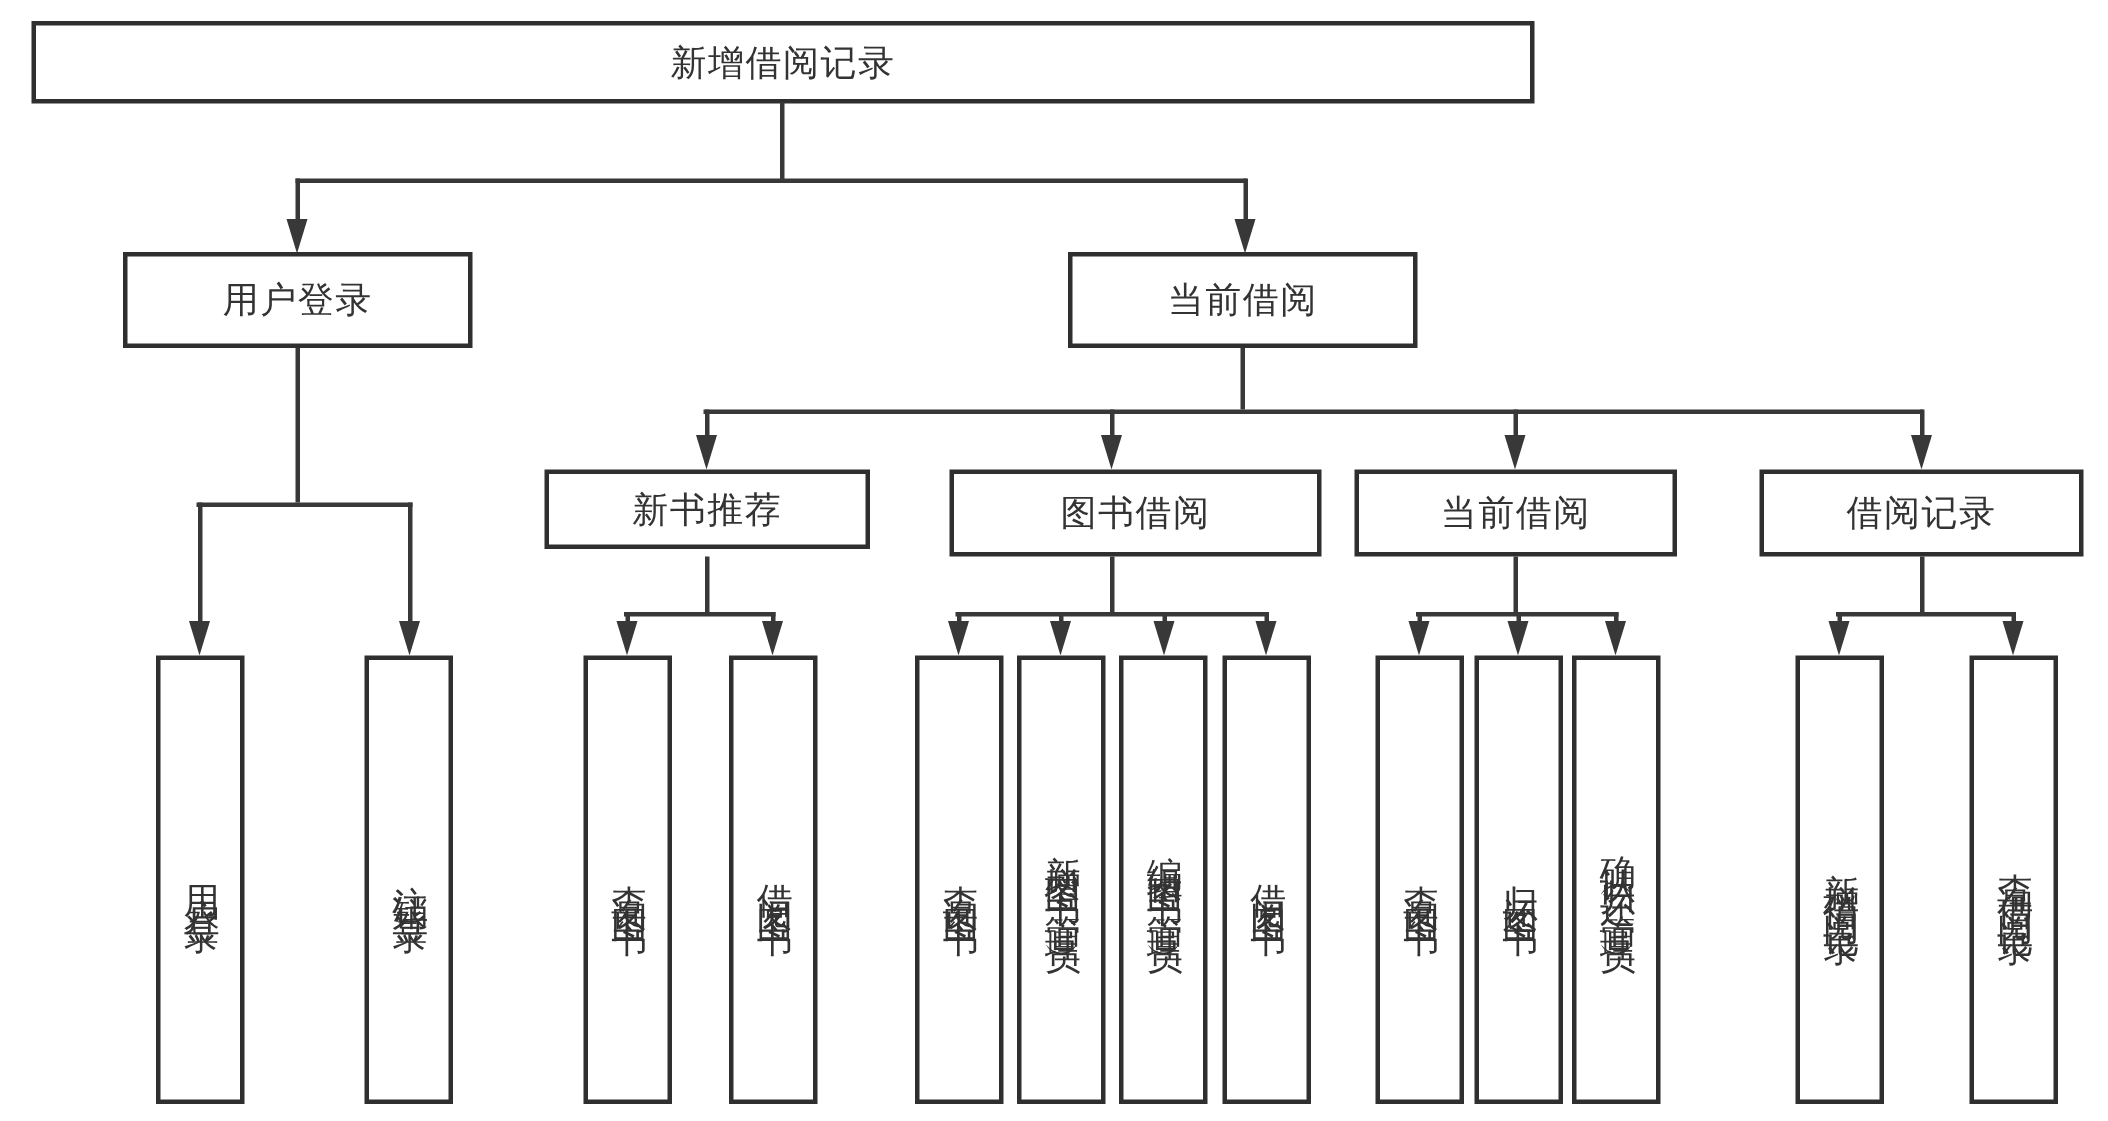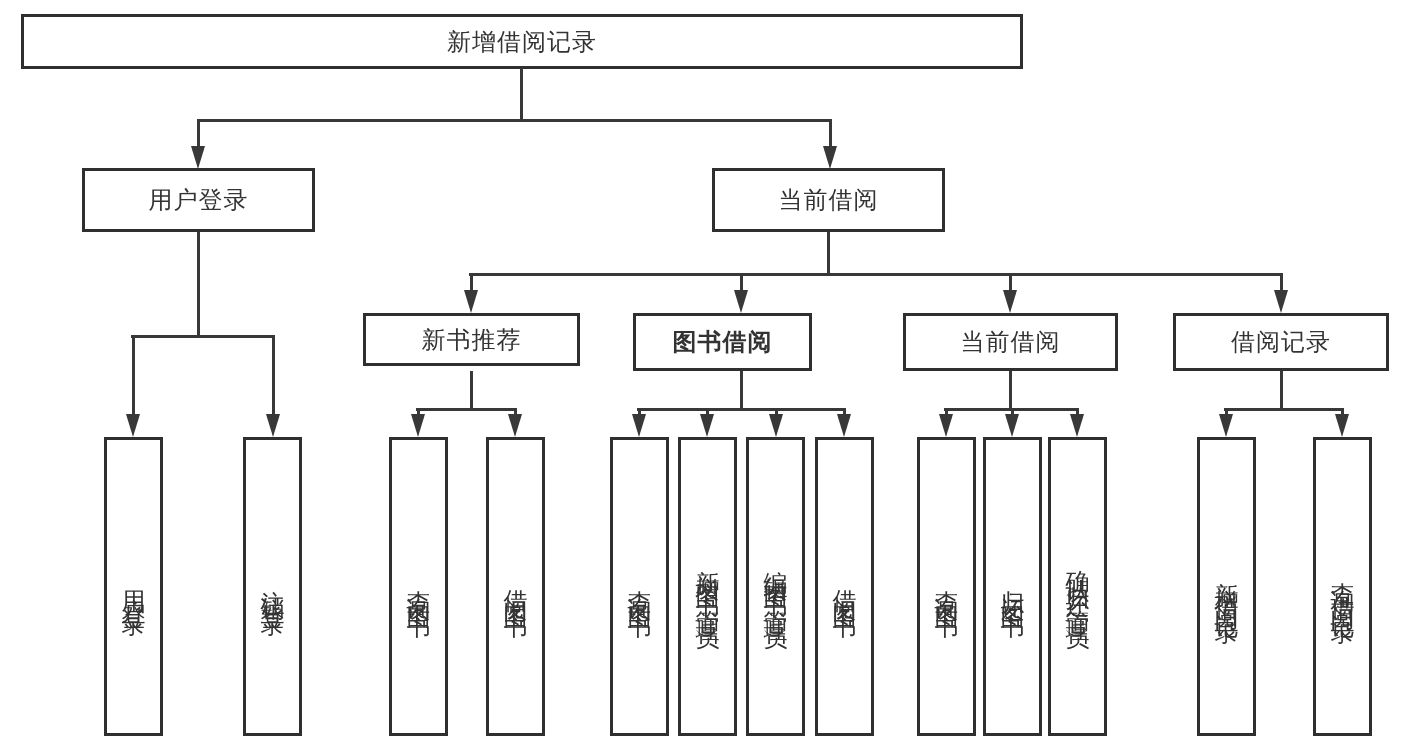--- a/index.html
+++ b/index.html
@@ -67,21 +67,21 @@
   <div class="vline" style="left:470px;top:273px;height:20px;"></div>
   <div class="arrow" style="left:464px;top:290px;"></div>
   <div class="vline" style="left:740px;top:273px;height:20px;"></div>
   <div class="arrow" style="left:734px;top:290px;"></div>
   <div class="vline" style="left:1009px;top:273px;height:20px;"></div>
   <div class="arrow" style="left:1003px;top:290px;"></div>
   <div class="vline" style="left:1280px;top:273px;height:20px;"></div>
   <div class="arrow" style="left:1274px;top:290px;"></div>
 
   <div class="node" style="left:363px;top:313px;width:217px;height:53px;">新书推荐</div>
-  <div class="node" style="left:633px;top:313px;width:179px;height:58px;font-weight:bold;">图书借阅</div>
+  <div class="node" style="left:633px;top:313px;width:248px;height:58px;">图书借阅</div>
   <div class="node" style="left:903px;top:313px;width:215px;height:58px;text-align:center;">当前借阅</div>
   <div class="node" style="left:1173px;top:313px;width:216px;height:58px;">借阅记录</div>
 
   <div class="vline" style="left:470px;top:371px;height:37px;"></div>
   <div class="hline" style="left:416px;top:408px;width:101px;"></div>
   <div class="vline" style="left:417px;top:408px;height:9px;"></div>
   <div class="arrow" style="left:411px;top:414px;"></div>
   <div class="vline" style="left:514px;top:408px;height:9px;"></div>
   <div class="arrow" style="left:508px;top:414px;"></div>
 

